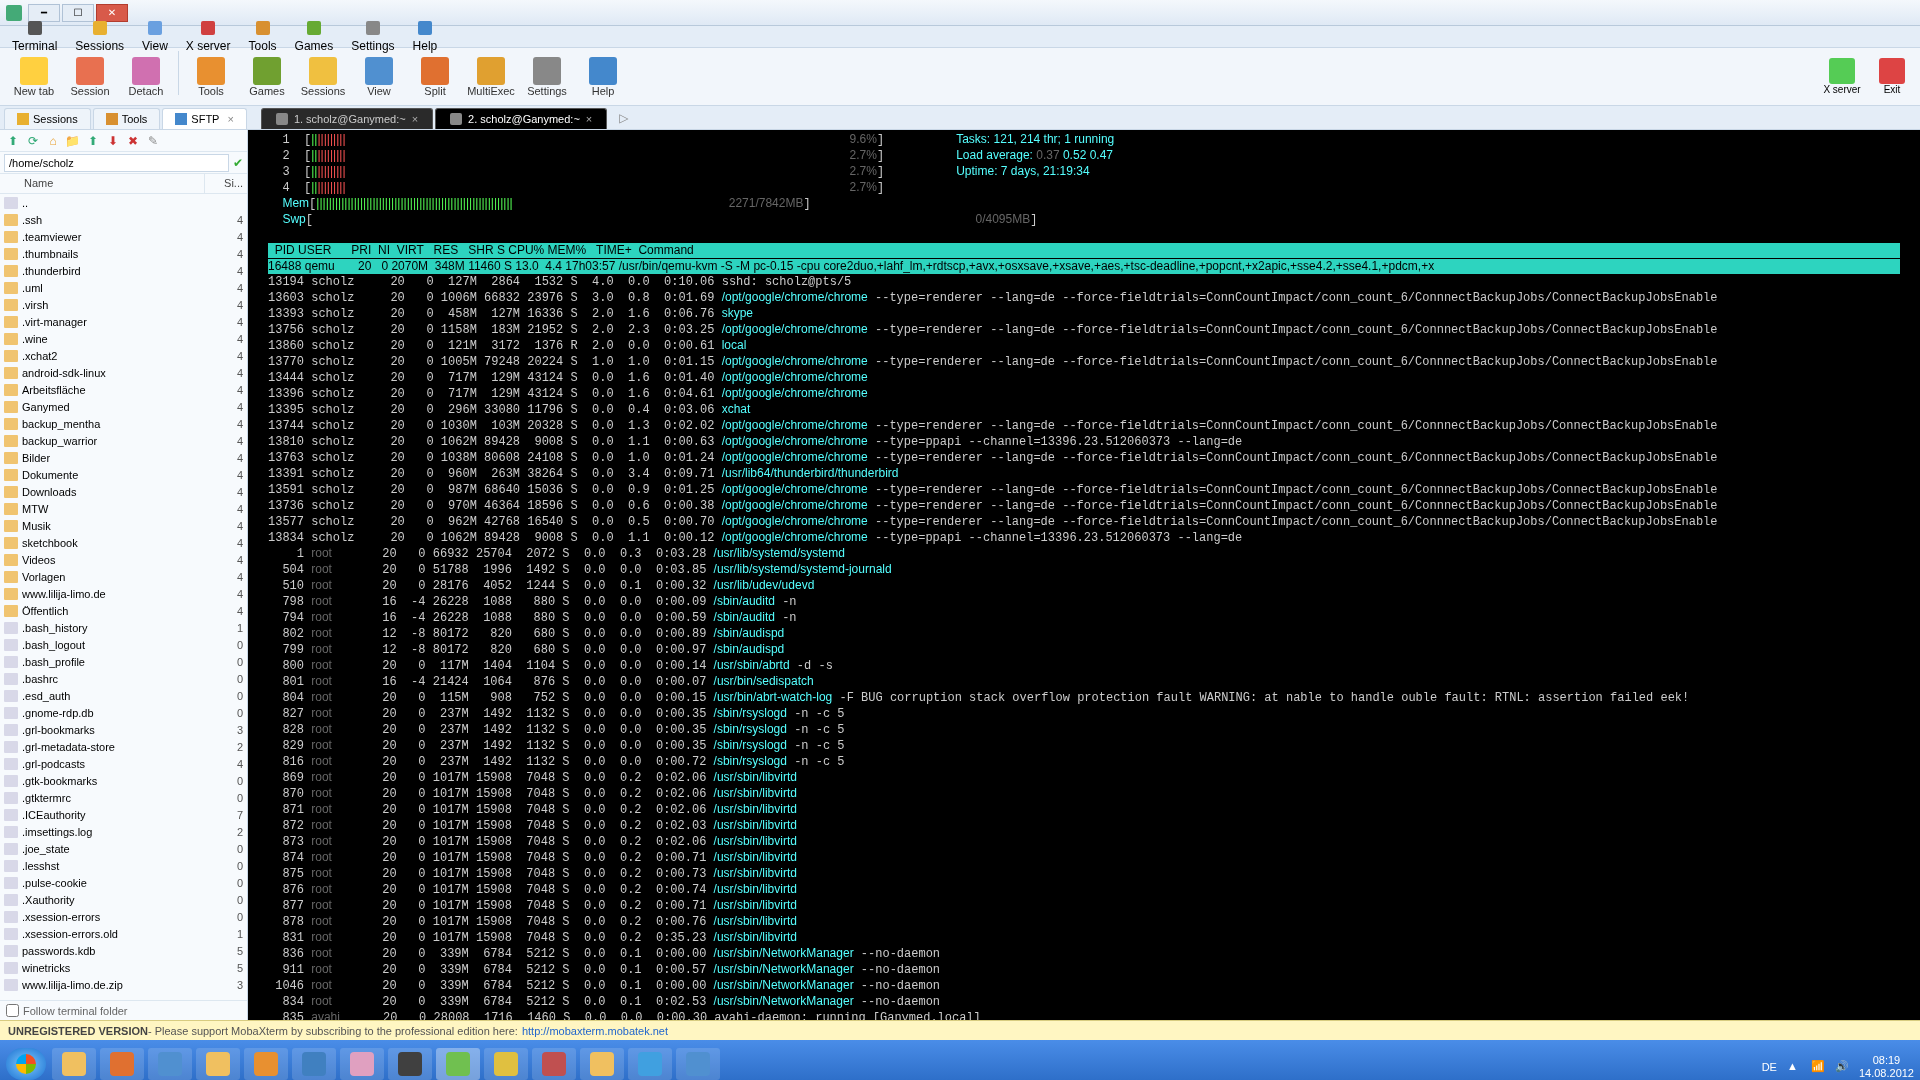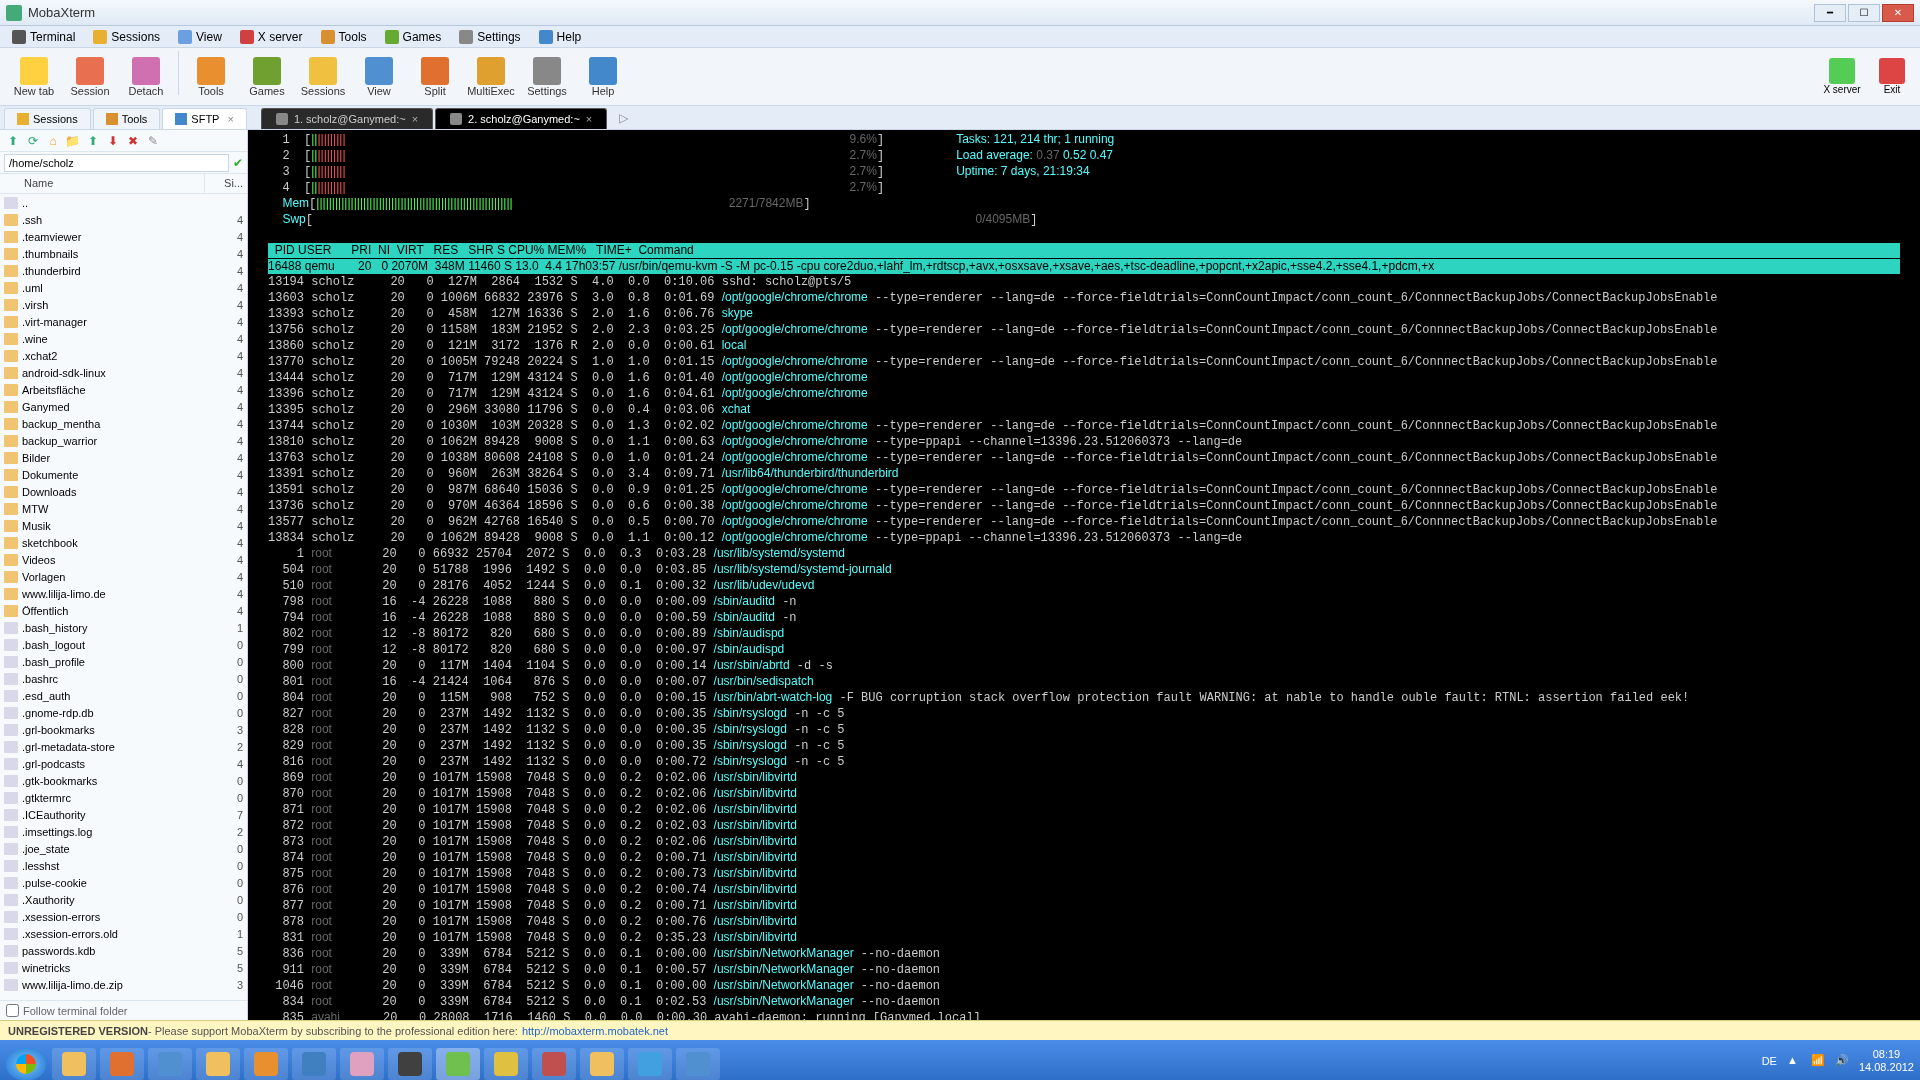--- a/index.html
+++ b/index.html
@@ -6,21 +6,21 @@
 body { width:1920px; height:1080px; background:#d6e8f5; overflow:hidden; font-size:12px; }
 
 .titlebar { height:26px; background:linear-gradient(#f4f8fc,#dfe9f5); display:flex; align-items:center; padding:0 6px; border-bottom:1px solid #b8c9db; }
 .titlebar .icon { width:16px; height:16px; background:#4a7; border-radius:2px; margin-right:6px; }
 .titlebar .title { flex:1; color:#333; font-size:13px; }
 .winbtn { display:flex; gap:2px; }
 .winbtn span { width:32px; height:18px; background:#e5edf6; border:1px solid #b0c2d6; display:flex; align-items:center; justify-content:center; font-size:10px; cursor:pointer; }
 .winbtn span.close { background:#d85a4a; color:#fff; border-color:#b23c2e; }
 
 .menubar { height:22px; background:#e4edf7; display:flex; align-items:center; padding:0 4px; gap:2px; border-bottom:1px solid #c9d7e6; }
-.menubar .mi { display:flex; align-items:center; gap:4px; padding:2px 8px; cursor:pointer; }
+.menubar .mi { display:flex; align-items:center; gap:4px; padding:2px 8px; cursor:pointer;flex-direction:column; }
 .menubar .mico { width:14px; height:14px; border-radius:2px; }
 
 .toolbar { height:58px; background:#f2f6fb; border-bottom:1px solid #c9d7e6; display:flex; align-items:center; padding:2px 6px; }
 .tbtn { display:flex; flex-direction:column; align-items:center; justify-content:center; width:56px; height:52px; cursor:pointer; border:1px solid transparent; border-radius:3px; }
 .tbtn .tico { width:28px; height:28px; border-radius:3px; }
 .tbtn .tlbl { font-size:11px; color:#333; }
 .toolbar .tsep { width:1px; height:44px; background:#c9d7e6; margin:0 4px; }
 .toolbar .spacer { flex:1; }
 .rtbtn { display:flex; flex-direction:column; align-items:center; width:44px; }
 .rtbtn .rico { width:26px; height:26px; border-radius:3px; }
@@ -63,35 +63,34 @@
 .term .c { color:#5ff; }
 .term .r { color:#f55; }
 .term .d { color:#666; }
 .term .hdr { background:#2dd4bf; color:#000; display:inline-block; width:100%; }
 .term .sel { background:#2dd4bf; color:#000; display:inline-block; width:100%; }
 
 .status { height:20px; background:#fff6c2; border-top:1px solid #d8cc80; display:flex; align-items:center; padding:0 8px; font-size:11px; color:#555; }
 .status b { color:#444; }
 .status a { color:#2266cc; margin-left:4px; }
 
-.taskbar { height:40px; background:linear-gradient(#4a8de8,#2e6fc9); display:flex; align-items:flex-start; padding:8px 6px; gap:6px; }
+.taskbar { height:40px; background:linear-gradient(#4a8de8,#2e6fc9); display:flex; align-items:flex-end; padding:0 6px; gap:6px; }
 .taskbar .start { width:40px; height:32px; background:radial-gradient(#7ecbff,#1a6fd0); border-radius:16px; cursor:pointer; display:flex; align-items:center; justify-content:center; }
 .taskbar .tb { width:44px; height:32px; background:rgba(255,255,255,0.15); border-radius:3px; cursor:pointer; display:flex; align-items:center; justify-content:center; }
 .taskbar .active { background:rgba(255,255,255,0.35); }
 .taskbar .tbico { width:24px; height:24px; border-radius:4px; }
 .taskbar .tray { margin-left:auto; display:flex; align-items:center; gap:10px; color:#fff; font-size:11px; }
 .taskbar .tray .ti { width:14px; height:14px; }
 .taskbar .clock { text-align:center; line-height:13px; }
 </style>
 </head>
 <body>
 
 <div class="titlebar">
   <div class="icon"></div>
-  <div class="title">MobaXterm</div>
   <div class="winbtn">
     <span>━</span>
     <span>☐</span>
     <span class="close">✕</span>
   </div>
 </div>
 
 <div class="menubar" id="menubar">
     <div class="mi">
       <span class="mico" style="background:#555"></span>

